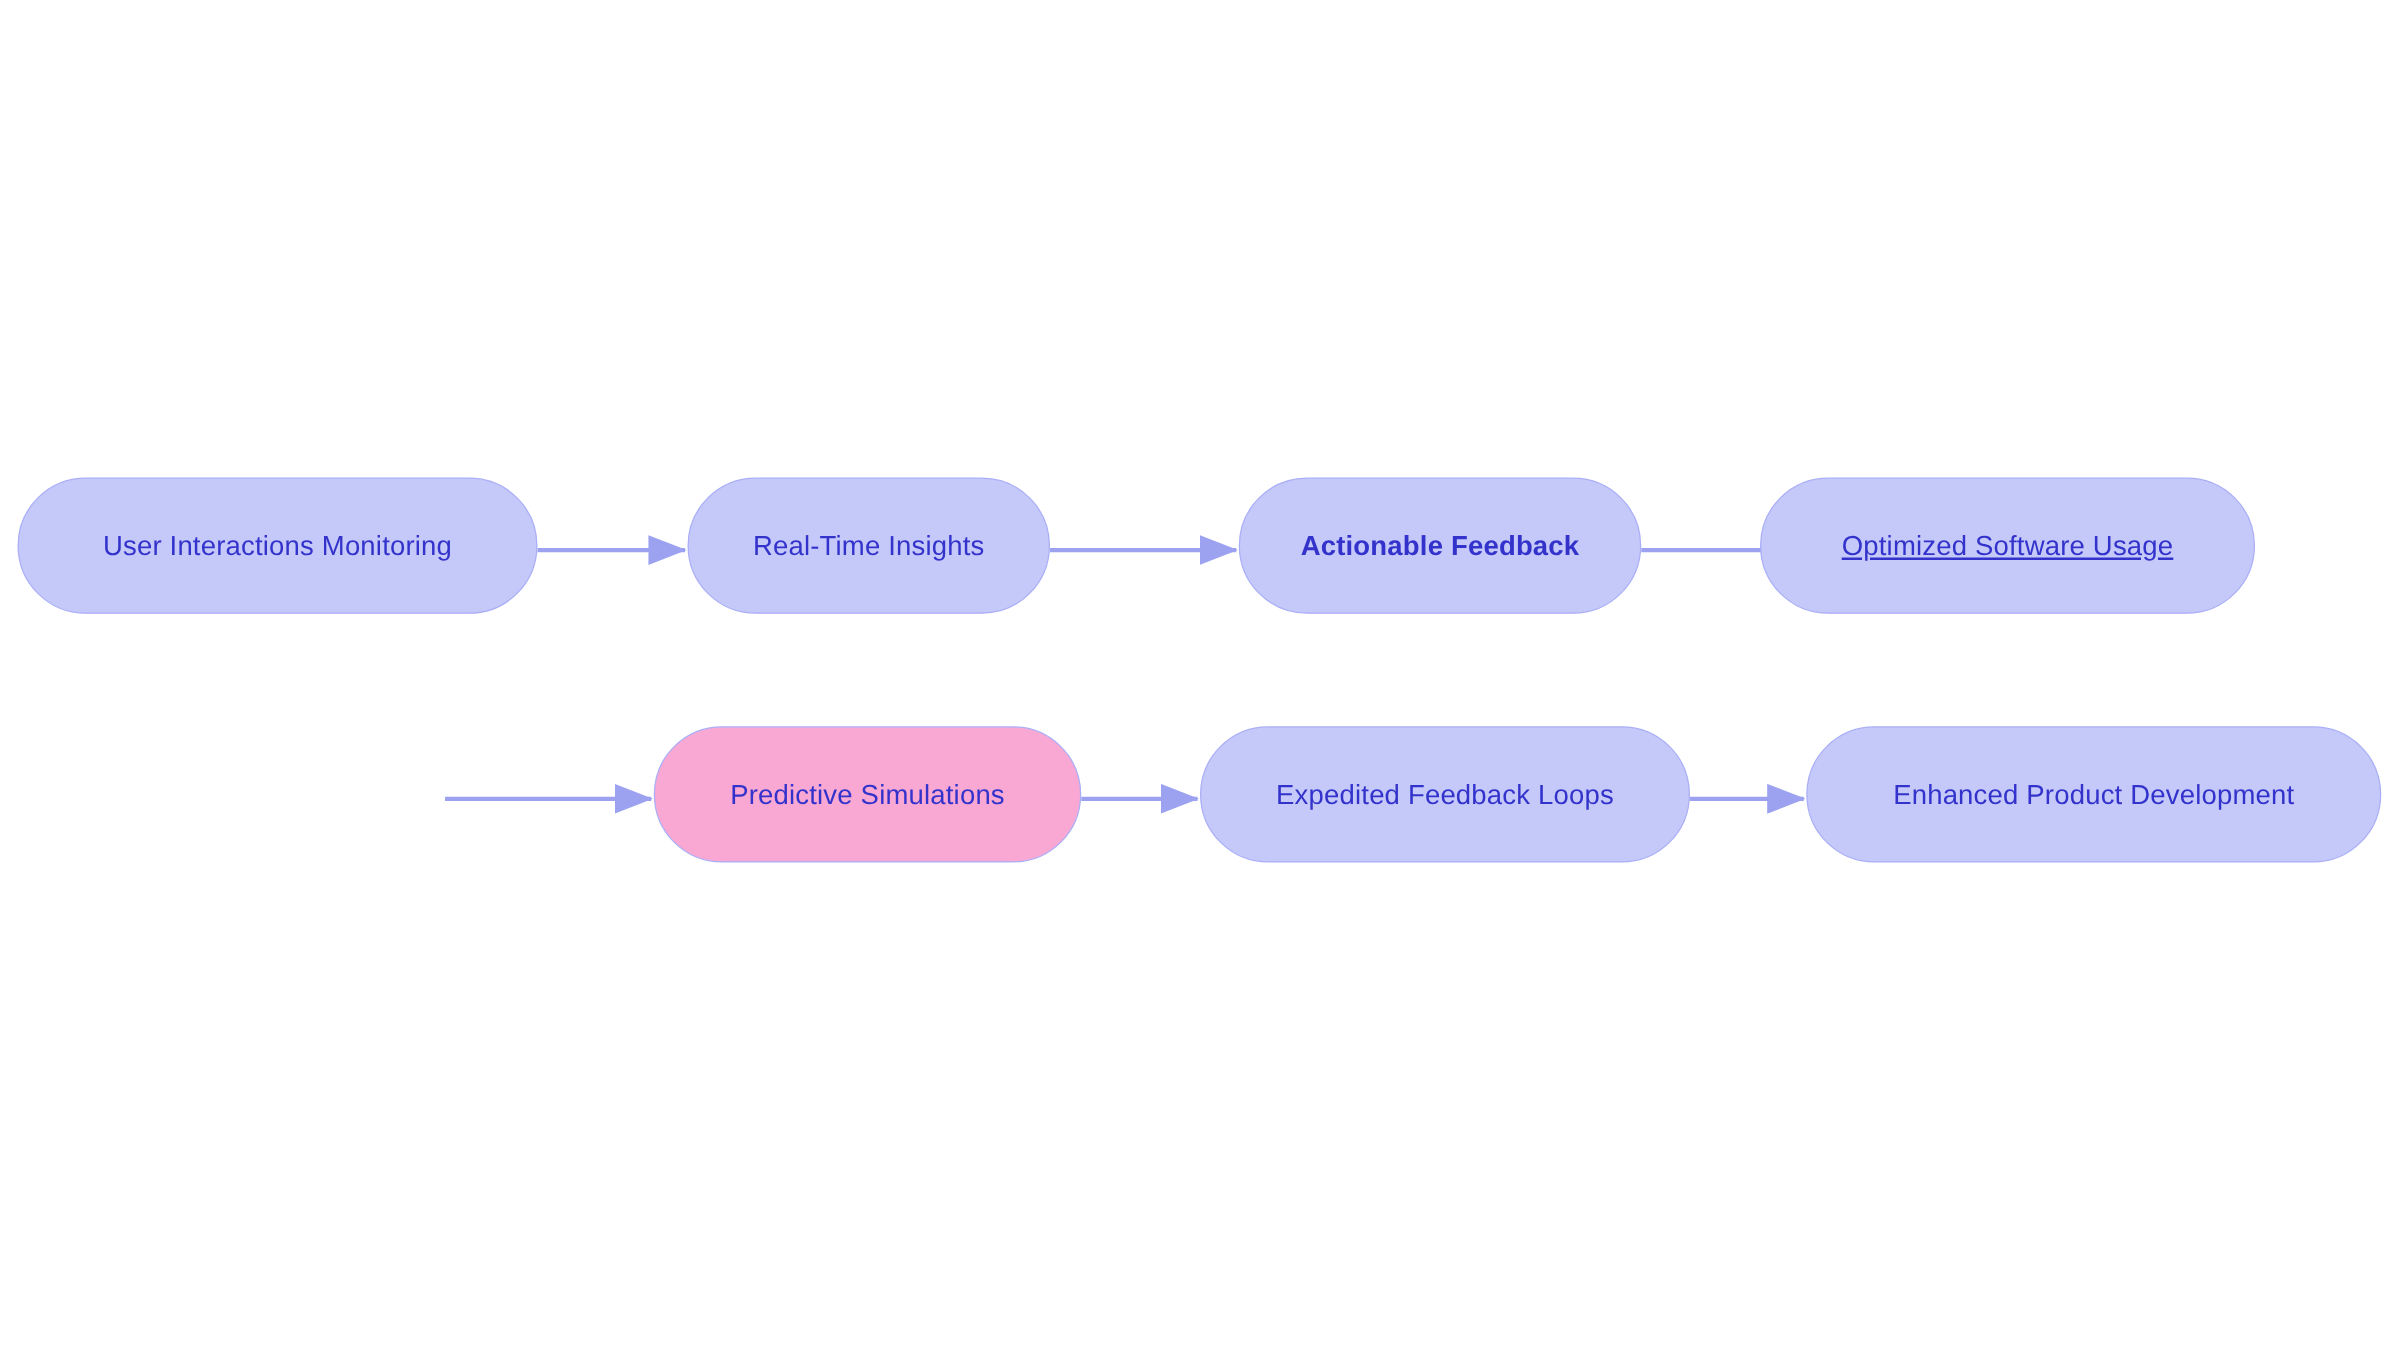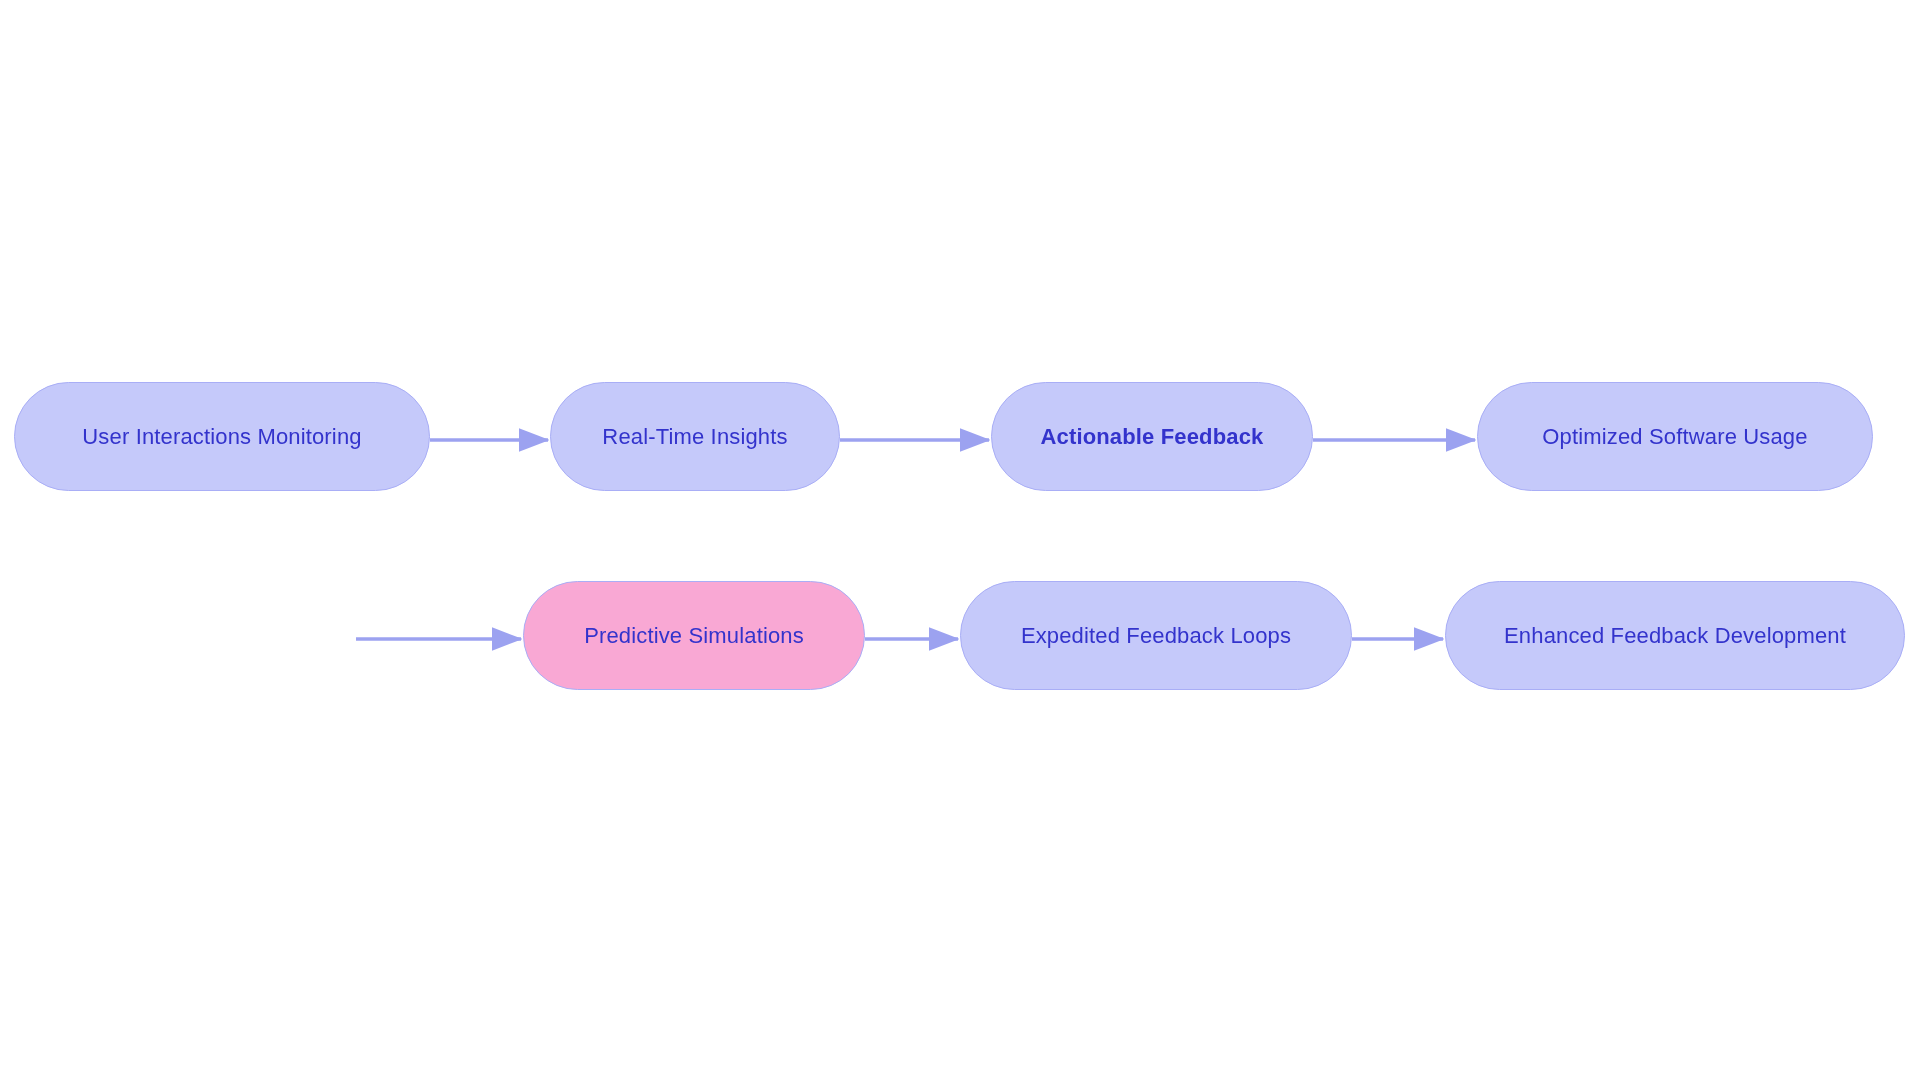--- a/index.html
+++ b/index.html
@@ -96,27 +96,27 @@
   <div id="node-layer">
       <div class="flow-node row-1" style="left: 14px; width: 416px; background: rgb(197, 201, 250); border-color: rgb(169, 174, 246);">
         <span class="node-label" style="color: rgb(51, 51, 204);">User Interactions Monitoring</span>
       </div>
       <div class="flow-node row-1" style="left: 550px; width: 290px; background: rgb(197, 201, 250); border-color: rgb(169, 174, 246);">
         <span class="node-label" style="color: rgb(51, 51, 204);">Real-Time Insights</span>
       </div>
       <div class="flow-node row-1" style="left: 991px; width: 322px; background: rgb(197, 201, 250); border-color: rgb(169, 174, 246);">
         <span class="node-label" style="color: rgb(51, 51, 204); font-weight: bold;">Actionable Feedback</span>
       </div>
-      <div class="flow-node row-1" style="left: 1477px; width: 396px; background: rgb(197, 201, 250); border-color: rgb(169, 174, 246);">
+      <div class="flow-node row-1" style="left: 1408px; width: 396px; background: rgb(197, 201, 250); border-color: rgb(169, 174, 246); text-decoration: underline;">
         <span class="node-label" style="color: rgb(51, 51, 204);">Optimized Software Usage</span>
       </div>
       <div class="flow-node row-2" style="left: 523px; width: 342px; background: #f9a8d4; border-color: rgb(169, 174, 246);">
         <span class="node-label" style="color: rgb(51, 51, 204);">Predictive Simulations</span>
       </div>
       <div class="flow-node row-2" style="left: 960px; width: 392px; background: rgb(197, 201, 250); border-color: rgb(169, 174, 246);">
         <span class="node-label" style="color: rgb(51, 51, 204);">Expedited Feedback Loops</span>
       </div>
       <div class="flow-node row-2" style="left: 1445px; width: 460px; background: rgb(197, 201, 250); border-color: rgb(169, 174, 246);">
-        <span class="node-label" style="color: rgb(51, 51, 204);">Enhanced Feedback Development</span>
+        <span class="node-label" style="color: rgb(51, 51, 204);">Enhanced Product Development</span>
       </div>
     </div>
 
 </div>
 
 </body></html>

